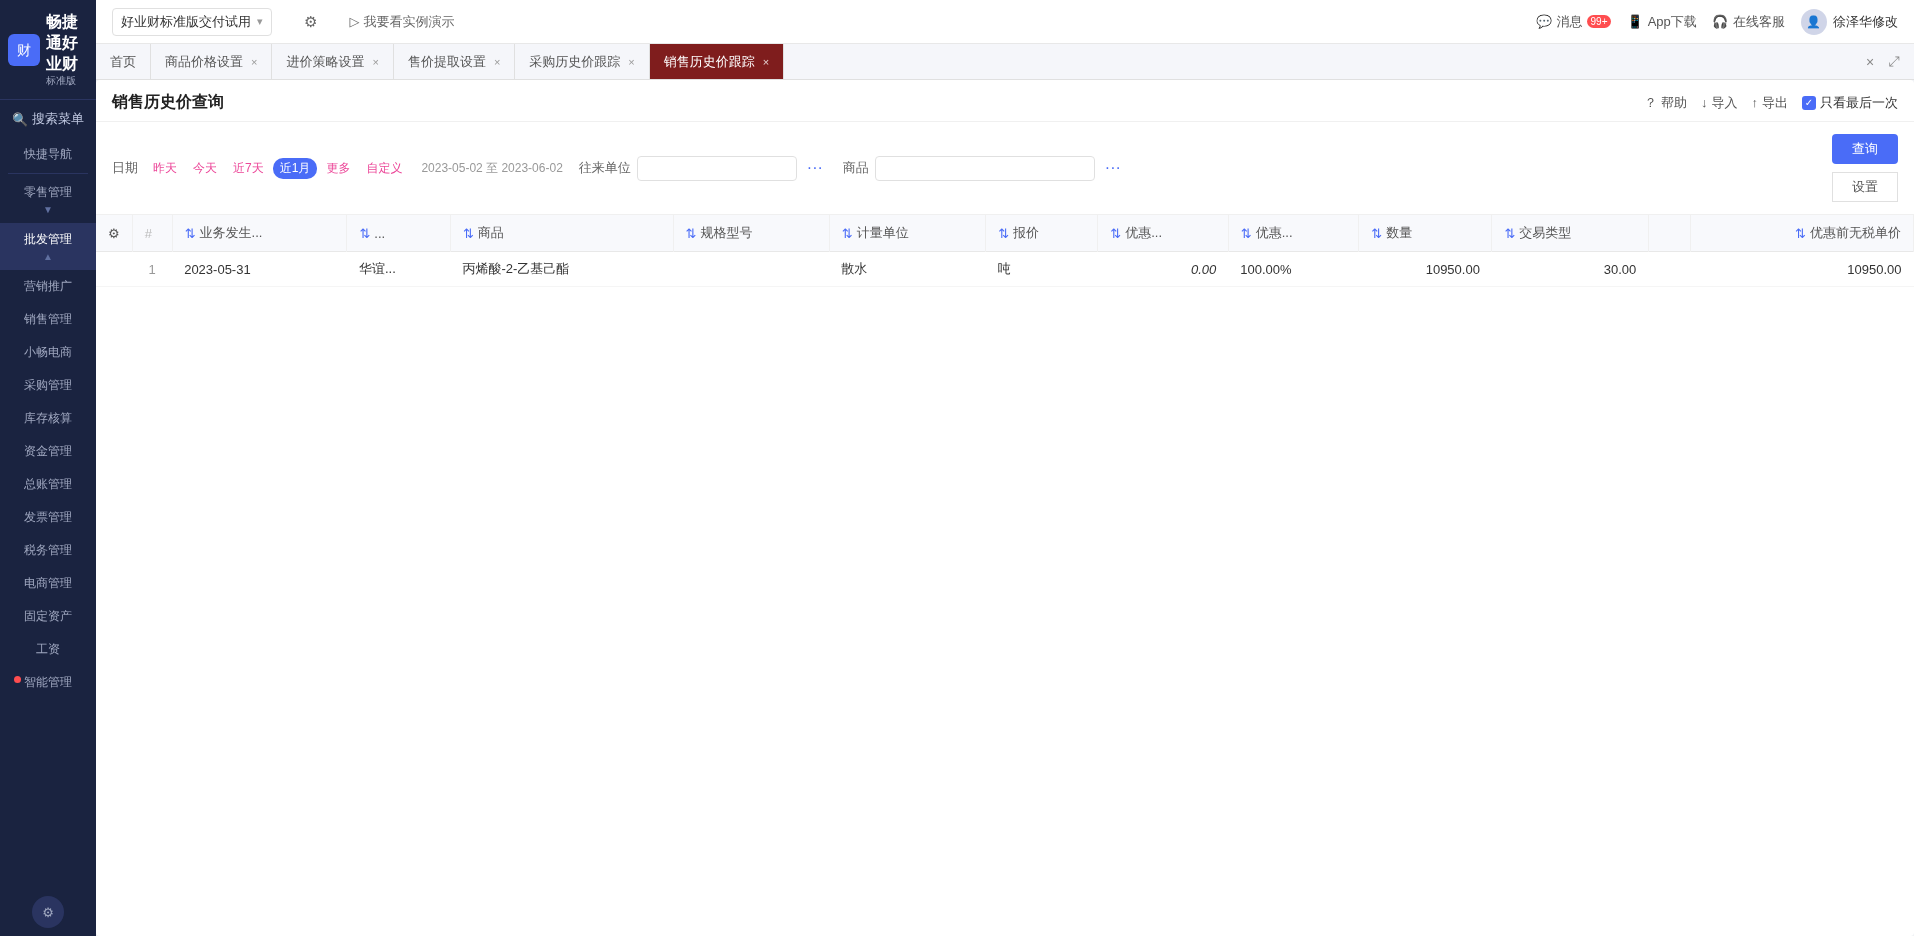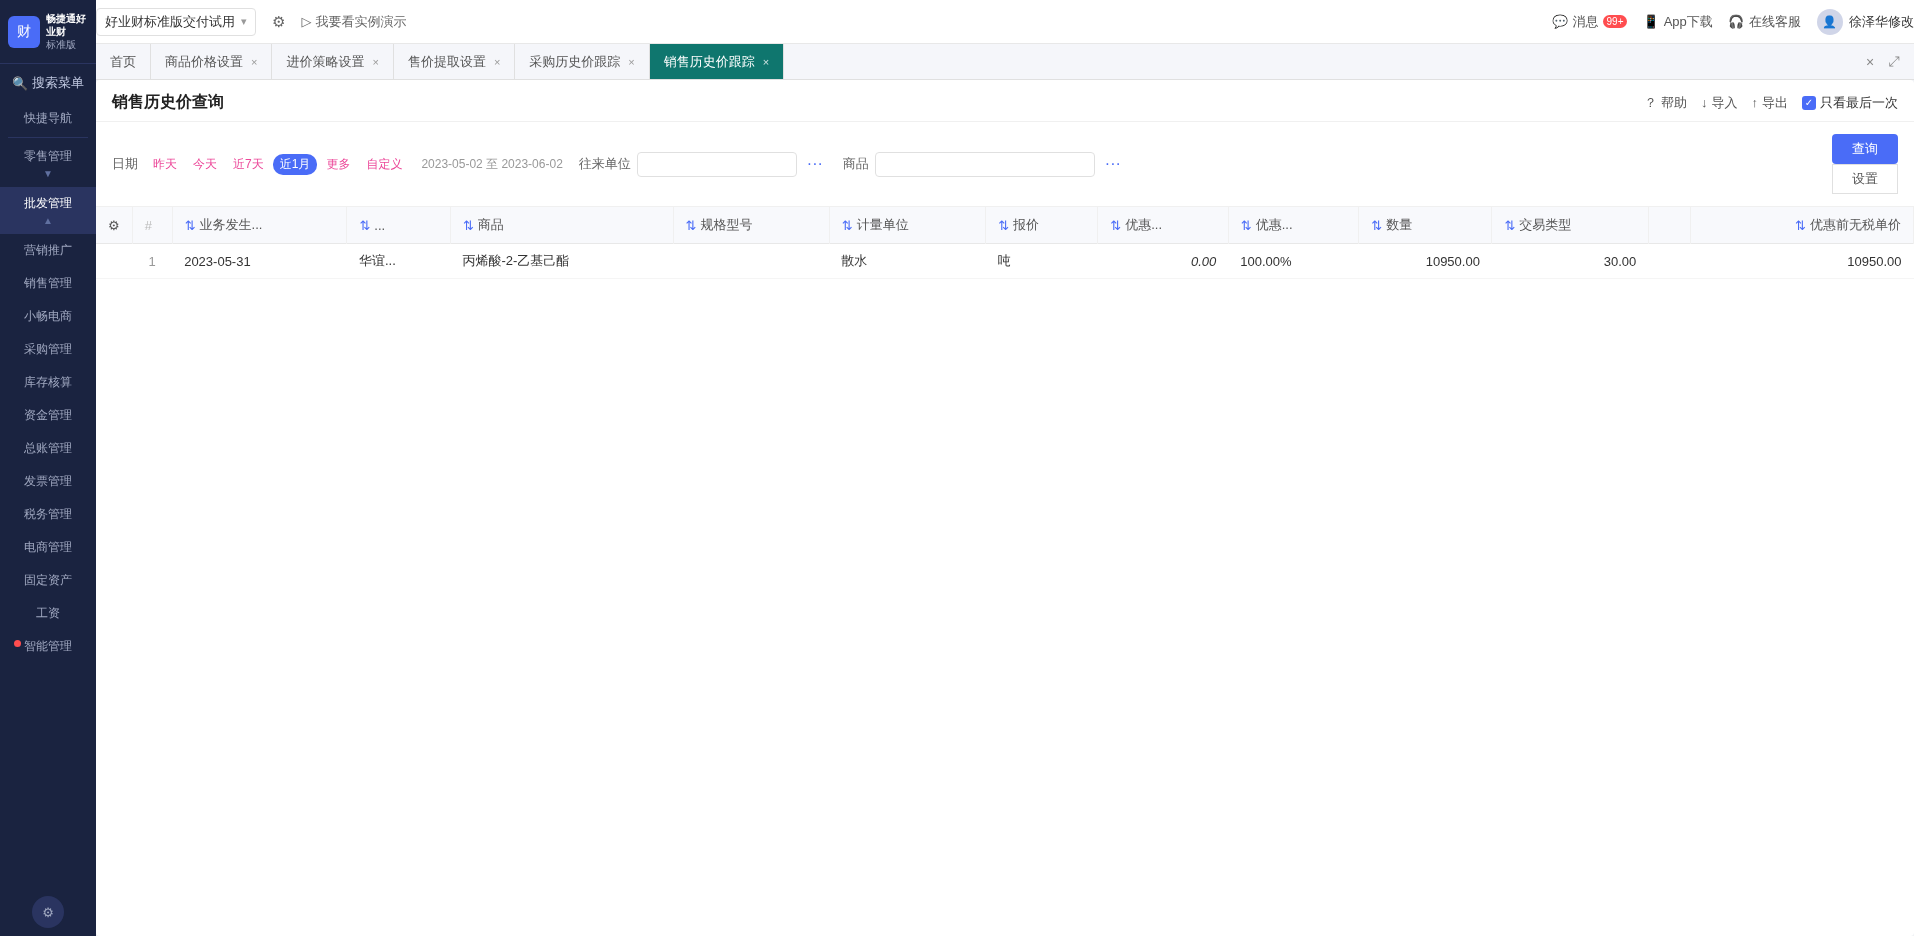--- a/index.html
+++ b/index.html
@@ -93,24 +93,24 @@
       background: #f0f2f5;
       overflow: hidden;
     }
 
     
     .topbar {
       background: #fff;
       border-bottom: 1px solid #e8e8e8;
       display: flex;
       align-items: center;
-      padding: 0 0;
+      padding: 0 16px;
       height: 44px;
       flex-shrink: 0;
-      gap: 12px;
+      gap: 28px;
     }
     .topbar-selector {
       display: flex;
       align-items: center;
       gap: 6px;
       font-size: 13px;
       color: #333;
       cursor: pointer;
       padding: 4px 8px;
       border: 1px solid #e0e0e0;
@@ -191,21 +191,21 @@
       padding: 0 14px;
       height: 36px;
       font-size: 13px;
       color: #555;
       cursor: pointer;
       border-right: 1px solid #e0e0e0;
       white-space: nowrap;
       position: relative;
     }
     .tab-item.active {
-      background: #0f766e;
+      background: #7f1d1d;
       color: #fff;
     }
     .tab-item .tab-close {
       font-size: 11px;
       color: #999;
       cursor: pointer;
       margin-left: 2px;
     }
     .tab-item.active .tab-close { color: rgba(255,255,255,0.8); }
     .tab-item.home { font-weight: 500; }
@@ -360,21 +360,21 @@
       color: #555;
       border: 1px solid #e0e0e0;
       border-radius: 0;
       padding: 5px 16px;
       font-size: 13px;
       cursor: pointer;
     }
     .filter-buttons {
       display: flex;
       flex-direction: column;
-      gap: 0;
+      gap: 8px;
       margin-left: auto;
     }
 
     
     .table-area {
       flex: 1;
       overflow: auto;
       padding: 0 0;
     }
     table {
@@ -414,21 +414,21 @@
       text-align: center;
     }
   </style>
 </head>
 <body>
 
 <div class="sidebar">
   <div class="sidebar-logo">
     <div class="sidebar-logo-icon">财</div>
     <div>
-      <div style="font-size:10px;font-weight:bold;">畅捷通好业财</div>
+      <div style="font-size:16px;font-weight:bold;">畅捷通好业财</div>
       <div style="font-size:10px;color:#a0a8c0;">标准版</div>
     </div>
   </div>
 
   <div class="sidebar-search">
     <span>🔍</span>
     <span>搜索菜单</span>
   </div>
 
   <div class="sidebar-nav-item">

